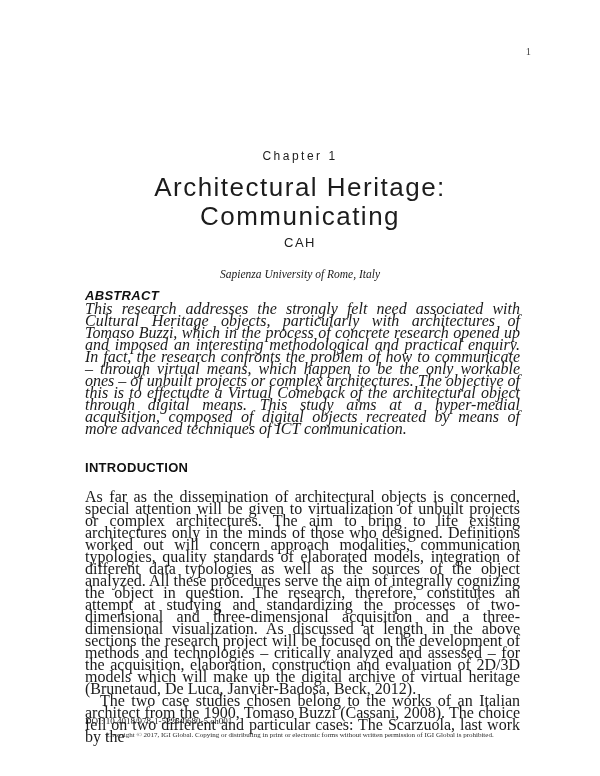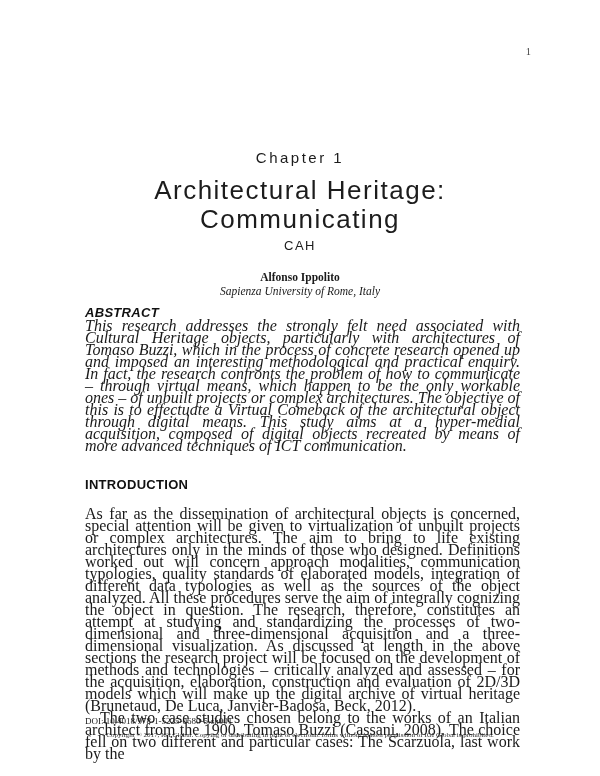--- a/index.html
+++ b/index.html
@@ -22,21 +22,21 @@
     font-size: 10.5px; color: #4a4a4a;
     font-family: "Liberation Serif", serif;
   }
   .chapter-head {
     padding-top: 149px;
     text-align: center;
     font-family: "Liberation Sans", sans-serif;
     color: #1c1c1c;
   }
   .chapter-label {
-    font-size: 15px; letter-spacing: 2.5px;
+    font-size: 12px; letter-spacing: 2.5px;
     margin-bottom: 10px;
   }
   .chapter-title-line {
     font-size: 26px; line-height: 29px; letter-spacing: 1.5px;
     font-weight: 500;
   }
   .chapter-subtitle {
     font-size: 13px; letter-spacing: 1.5px; margin-top: 4px;
   }
   .byline {
@@ -84,21 +84,20 @@
   <div class="page-number">1</div>
 
   <div class="chapter-head">
     <div class="chapter-label">Chapter 1</div>
     <div class="chapter-title-line">Architectural Heritage:</div>
     <div class="chapter-title-line">Communicating</div>
     <div class="chapter-subtitle">CAH</div>
   </div>
 
   <div class="byline">
-    <div class="author-name">Alfonso Ippolito</div>
     <div class="author-affiliation">Sapienza University of Rome, Italy</div>
   </div>
 
   <div class="content">
 
     <div class="section-heading abstract-heading">ABSTRACT</div>
     <p class="abstract-text body-paragraph">This research addresses the strongly felt need associated with Cultural Heritage objects, particularly with architectures of Tomaso Buzzi, which in the process of concrete research opened up and imposed an interesting methodological and practical enquiry. In fact, the research confronts the problem of how to communicate – through virtual means, which happen to be the only workable ones – of unbuilt projects or complex architectures. The objective of this is to effectuate a Virtual Comeback of the architectural object through digital means. This study aims at a hyper-medial acquisition, composed of digital objects recreated by means of more advanced techniques of ICT communication.</p>
 
     <div class="section-heading introduction-heading">INTRODUCTION</div>
     <p class="body-paragraph para-first">As far as the dissemination of architectural objects is concerned, special attention will be given to virtualization of unbuilt projects or complex architectures. The aim to bring to life existing architectures only in the minds of those who designed. Definitions worked out will concern approach modalities, communication typologies, quality standards of elaborated models, integration of different data typologies as well as the sources of the object analyzed. All these procedures serve the aim of integrally cognizing the object in question. The research, therefore, constitutes an attempt at studying and standardizing the processes of two-dimensional and three-dimensional acquisition and a three-dimensional visualization. As discussed at length in the above sections the research project will be focused on the development of methods and technologies – critically analyzed and assessed – for the acquisition, elaboration, construction and evaluation of 2D/3D models which will make up the digital archive of virtual heritage (Brunetaud, De Luca, Janvier-Badosa, Beck, 2012).</p>

